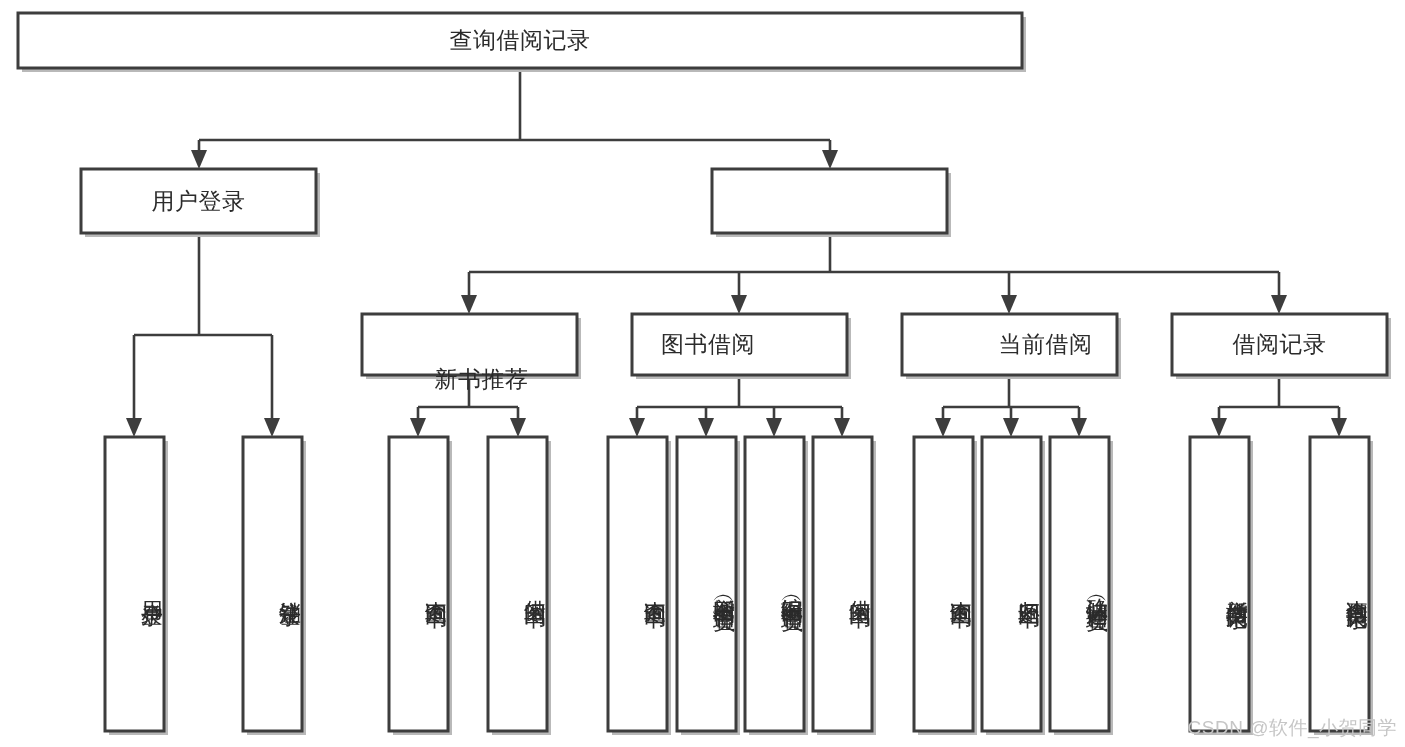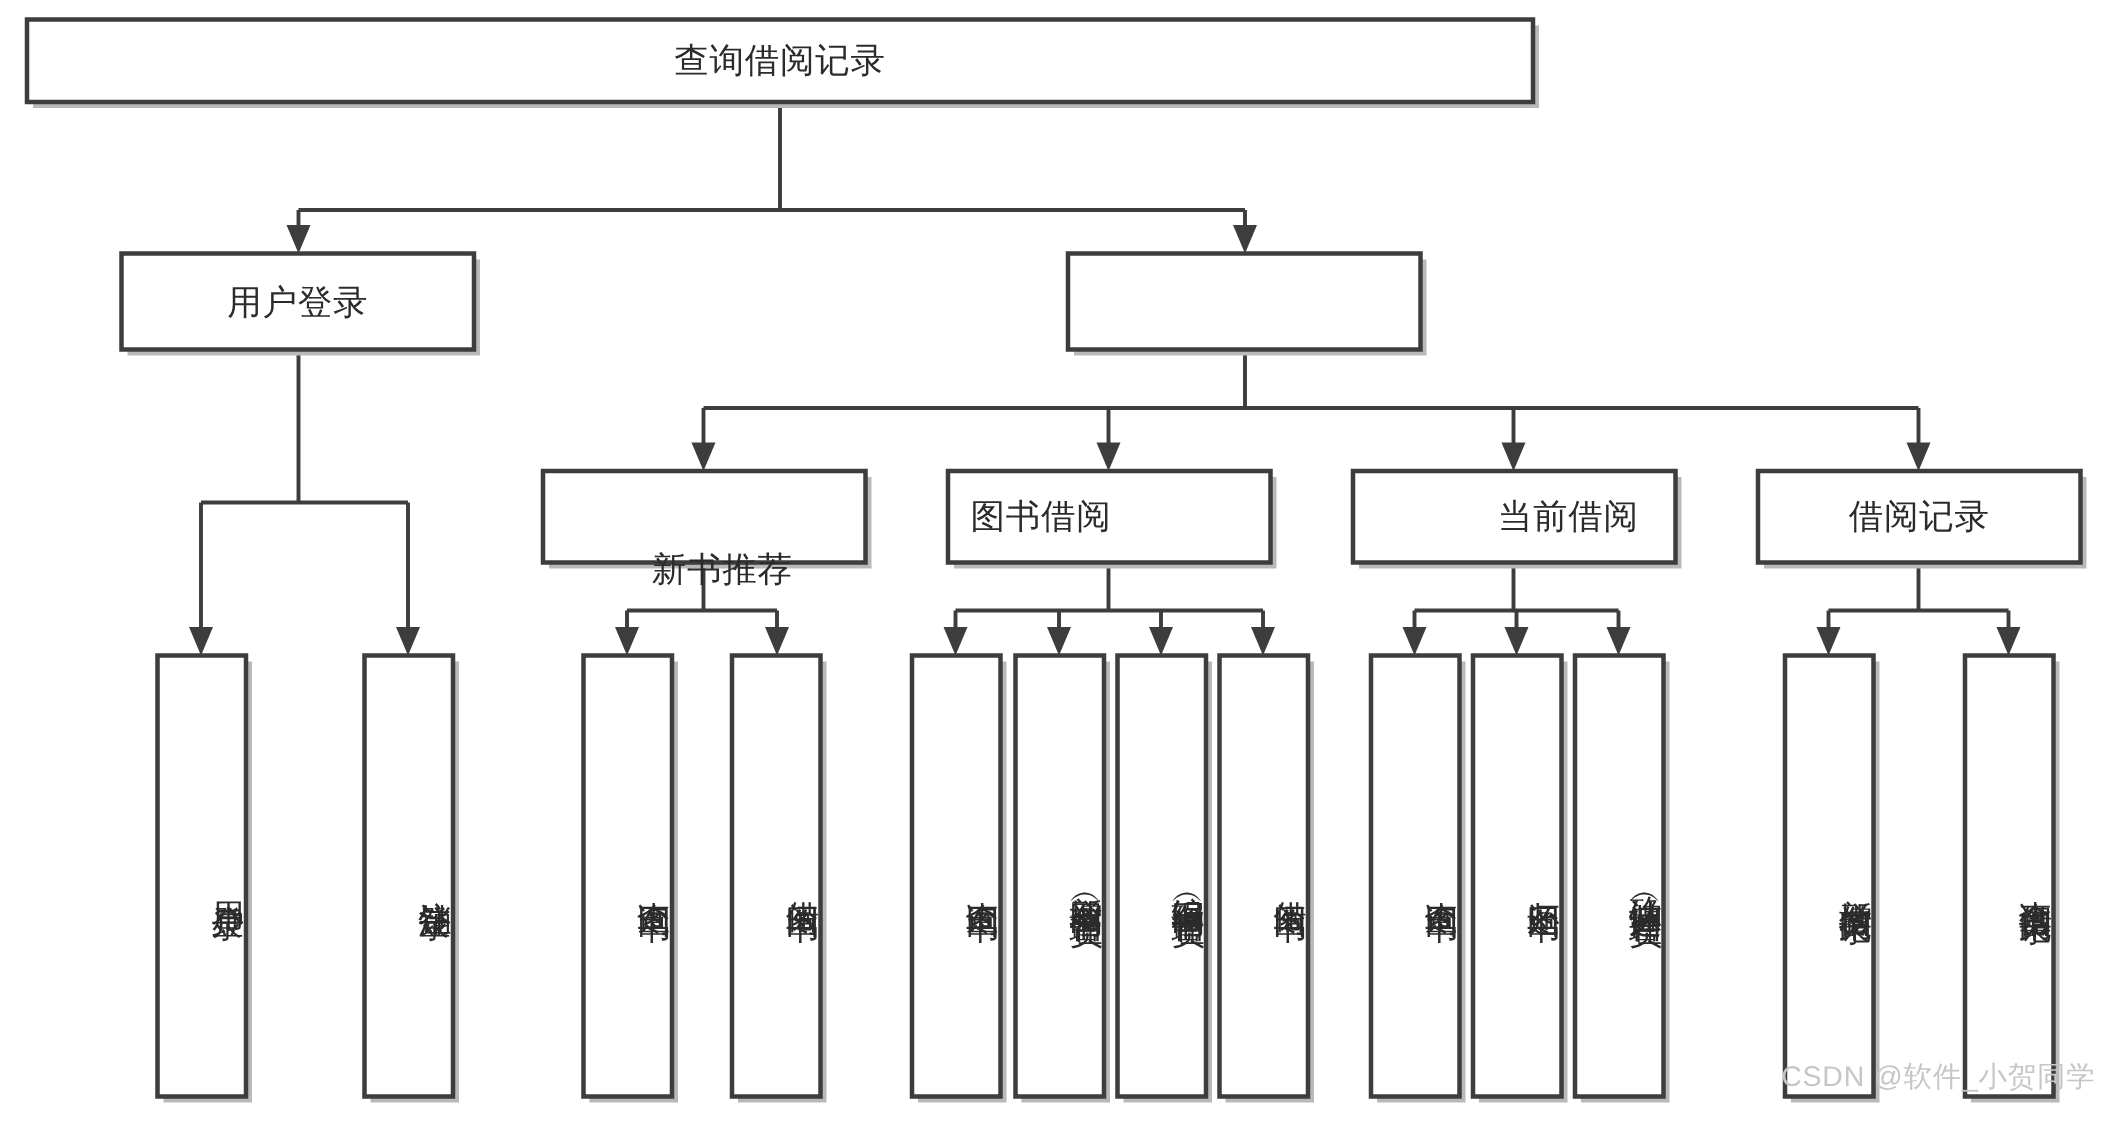--- a/index.html
+++ b/index.html
@@ -64,21 +64,21 @@
     align-items: flex-start;
     justify-content: center;
     font-size: 22px;
     letter-spacing: 2px;
     padding-top: 6px;
     box-sizing: border-box;
   }
   .watermark {
     position: absolute;
     right: 8px;
-    bottom: 16px;
+    bottom: 6px;
     font-size: 19px;
     color: #c6c6c6;
     letter-spacing: 0.5px;
     white-space: nowrap;
     user-select: none;
   }
 </style>
 </head>
 <body>
 
@@ -209,21 +209,21 @@
       <rect class="node-shadow" x="1314" y="441" width="59" height="294"></rect>
       <rect class="node-box" x="1310" y="437" width="59" height="294"></rect>
     </g>
   </svg>
 
   <div class="node-label" style="left:18px;  top:13px;  width:1004px; height:55px;">查询借阅记录</div>
 
   <div class="node-label" style="left:81px;  top:169px; width:235px; height:64px;">用户登录</div>
 
   <div class="node-label" style="left:374px; top:314px; width:215px; height:61px;margin-top:35px;">新书推荐</div>
-  <div class="node-label" style="left:600px; top:314px; width:188px; height:61px;">图书借阅</div>
+  <div class="node-label" style="left:614px; top:314px; width:188px; height:61px;">图书借阅</div>
   <div class="node-label" style="left:902px; top:314px; width:215px; height:61px;padding-left:36px;">当前借阅</div>
   <div class="node-label" style="left:1172px;top:314px; width:215px; height:61px;">借阅记录</div>
 
   <div class="node-label vertical" style="left:105px; top:478px; width:59px; height:212px;">用户登录</div>
   <div class="node-label vertical" style="left:243px; top:478px; width:59px; height:212px;">注销登录</div>
 
   <div class="node-label vertical" style="left:389px; top:478px; width:59px; height:212px;">查询图书</div>
   <div class="node-label vertical" style="left:488px; top:478px; width:59px; height:212px;">借阅图书</div>
 
   <div class="node-label vertical" style="left:608px; top:478px; width:59px; height:212px;">查询图书</div>

